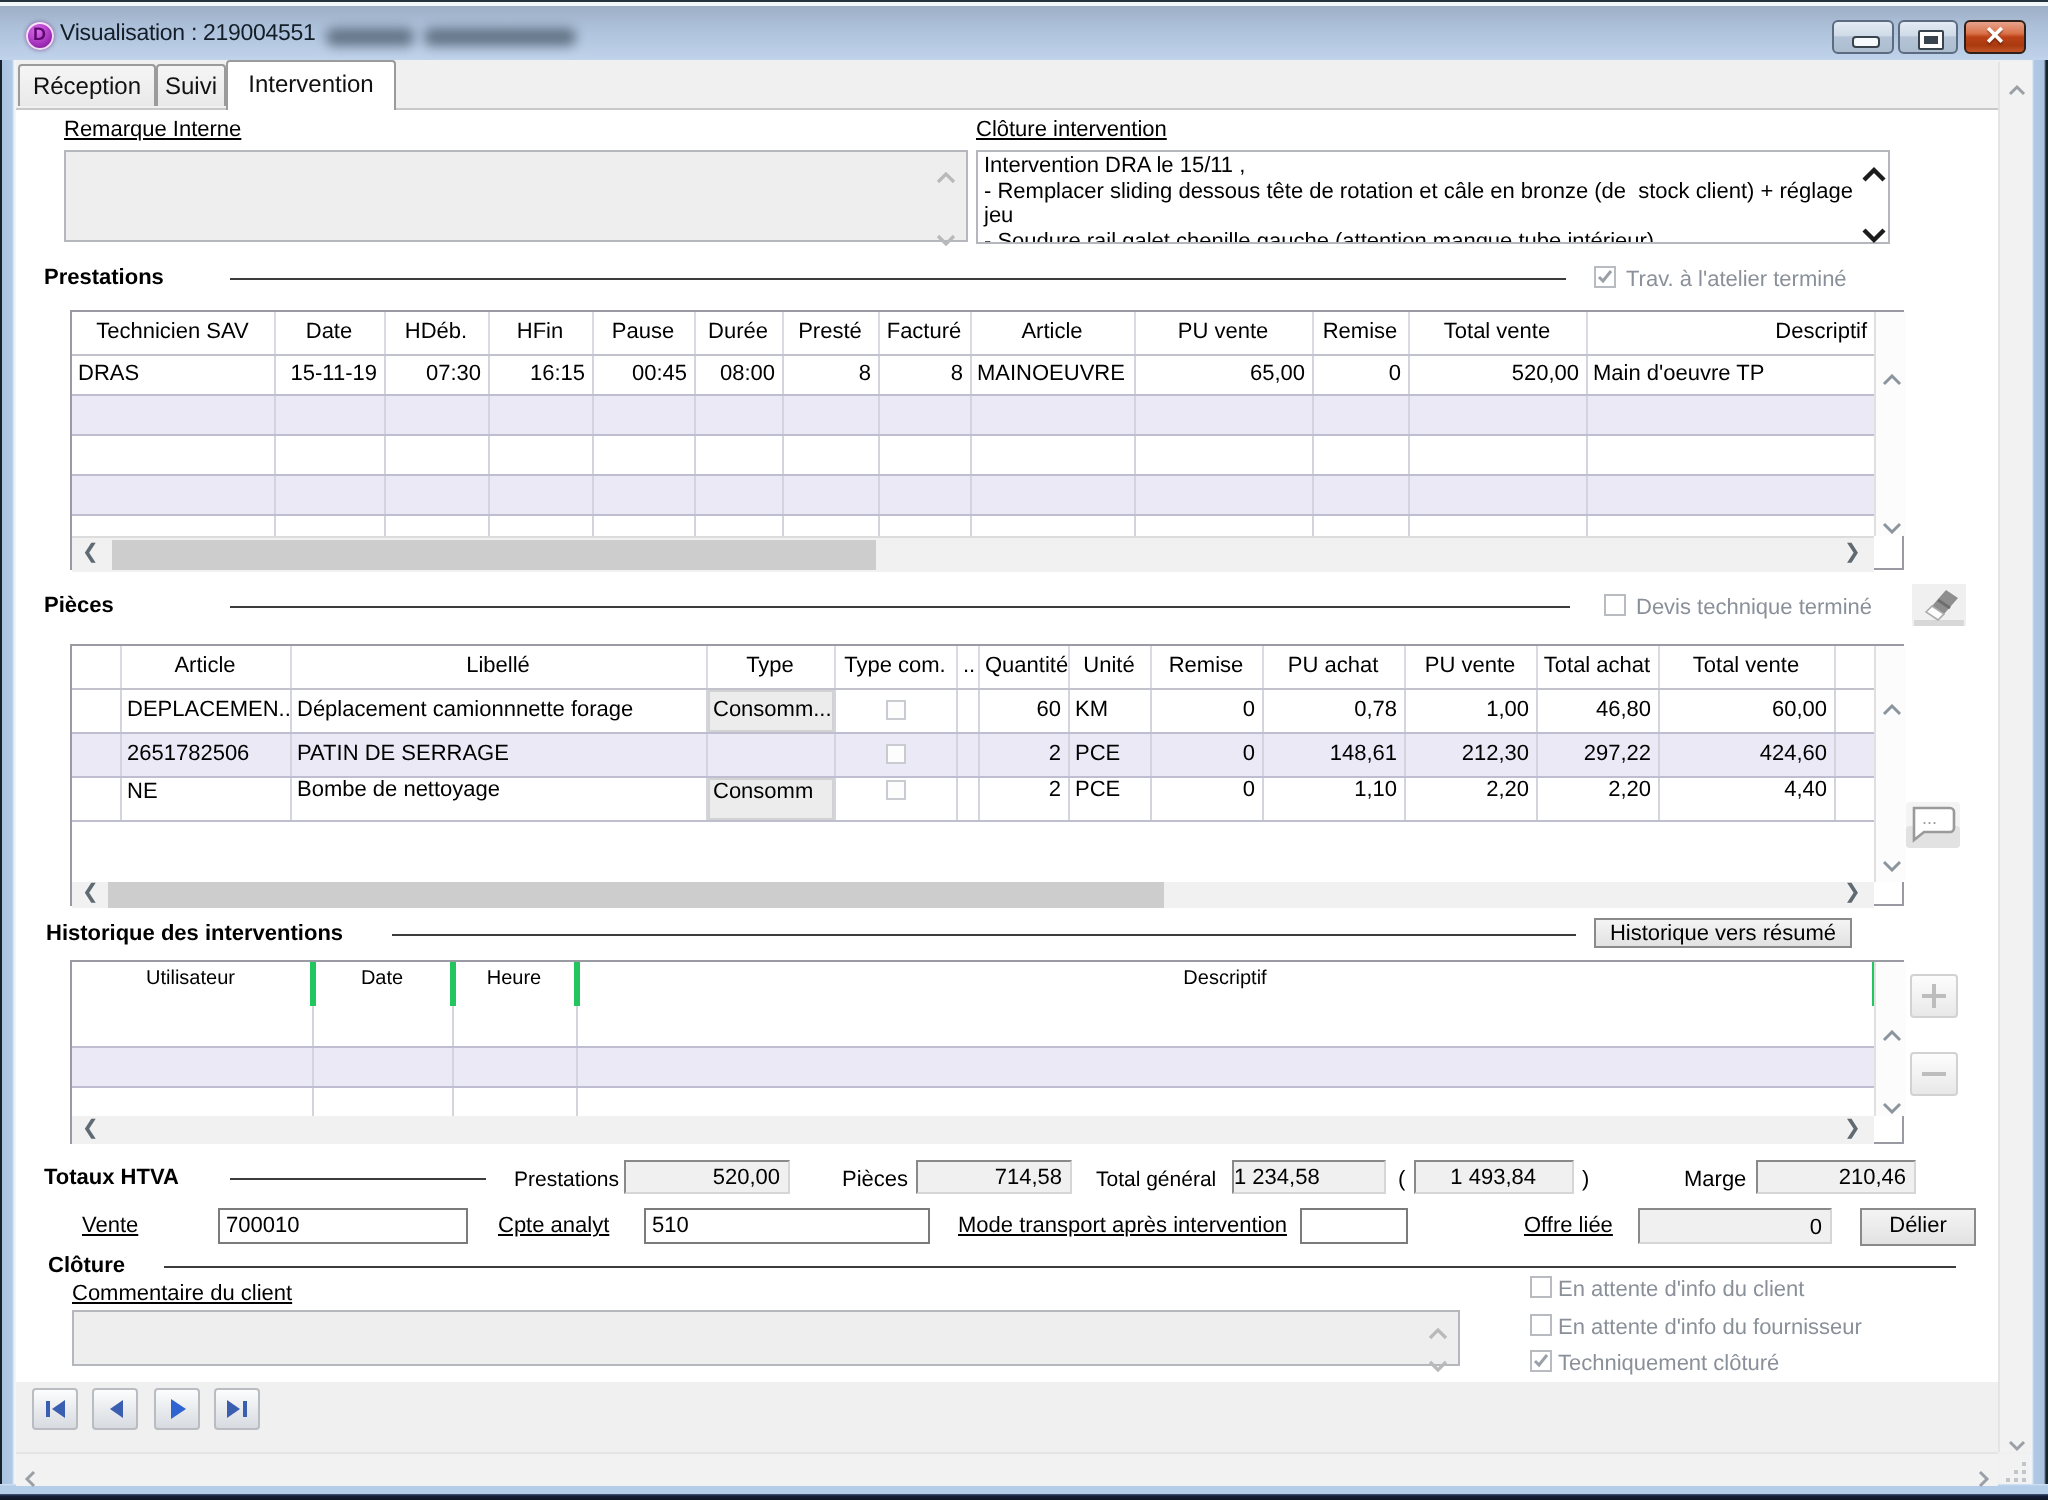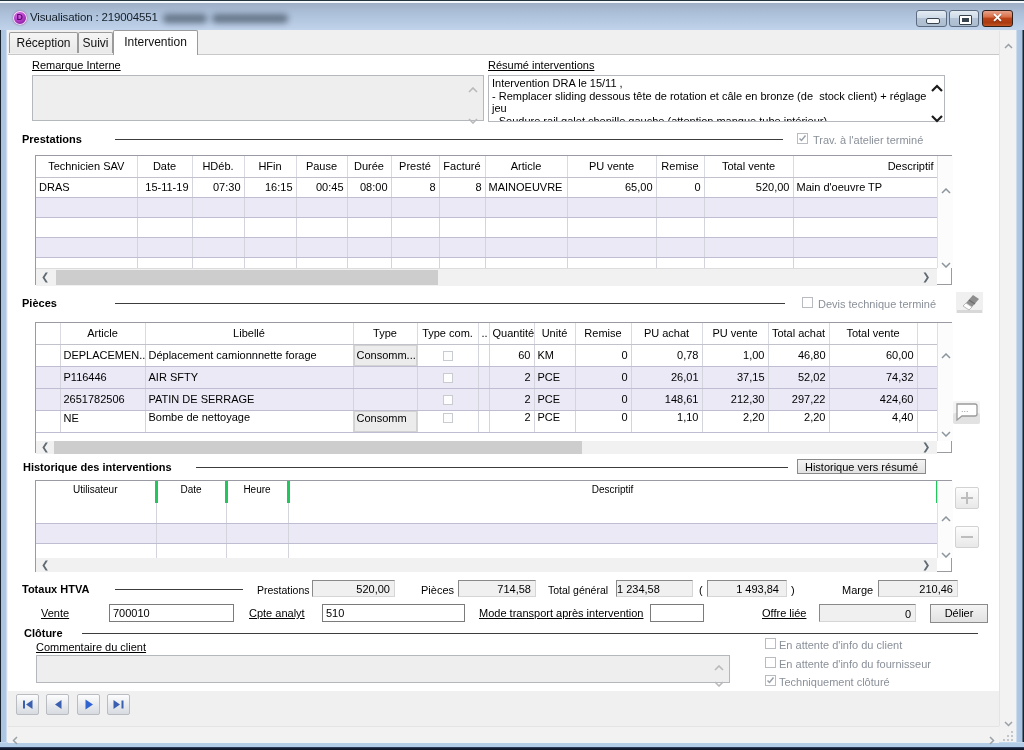--- a/index.html
+++ b/index.html
@@ -135,21 +135,21 @@
     <div class="abs lbl u" style="left:32px;top:59px;">Remarque Interne</div>
     <div class="abs tarea tgray" style="left:32px;top:75px;width:452px;height:46px;"></div>
     <div class="abs" style="left:468px;top:80px;width:10px;height:7px;">
       <svg width="10" height="7">
           <path d="M1 5 L5 1 L9 5" stroke="#b9b9b9" stroke-width="1.6" fill="none"></path>
         </svg></div>
     <div class="abs" style="left:468px;top:110px;width:10px;height:7px;">
       <svg width="10" height="7">
           <path d="M1 2 L5 6 L9 2" stroke="#b9b9b9" stroke-width="1.6" fill="none"></path>
         </svg></div>
-    <div class="abs lbl u" style="left:488px;top:59px;">Résumé interventions</div>
+    <div class="abs lbl u" style="left:488px;top:59px;">Clôture intervention</div>
     <div class="abs tarea" style="left:488px;top:75px;width:457px;height:47px;background:#fff;overflow:hidden;">
       <div style="position:absolute;left:3px;top:1px;width:448px;font-size:11px;line-height:12.6px;color:#000;">Intervention DRA le 15/11 ,<br>- Remplacer sliding dessous tête de rotation et câle en bronze (de&nbsp; stock client) + réglage jeu<br>- Soudure rail galet chenille gauche (attention manque tube intérieur)</div>
     </div>
     <div class="abs" style="left:931px;top:79px;width:12px;height:9px;">
       <svg width="12" height="9">
           <path d="M1 7 L6 2 L11 7" stroke="#1c1c1c" stroke-width="2.2" fill="none"></path>
         </svg></div>
     <div class="abs" style="left:931px;top:109px;width:12px;height:9px;">
       <svg width="12" height="9">
           <path d="M1 2 L6 7 L11 2" stroke="#1c1c1c" stroke-width="2.2" fill="none"></path>
@@ -338,36 +338,20 @@
               <td>KM</td>
               <td class="r">0</td>
               <td class="r">0,78</td>
               <td class="r">1,00</td>
               <td class="r">46,80</td>
               <td class="r">60,00</td>
               <td></td>
             </tr>
         <tr class="hl" style="height:22px;">
               <td></td>
-              <td>P116446</td>
-              <td>AIR SFTY</td>
-              <td></td>
-              <td class="c"><span class="cbx"></span></td>
-              <td></td>
-              <td class="r">2</td>
-              <td>PCE</td>
-              <td class="r">0</td>
-              <td class="r">26,01</td>
-              <td class="r">37,15</td>
-              <td class="r">52,02</td>
-              <td class="r">74,32</td>
-              <td></td>
-            </tr>
-        <tr class="hl" style="height:22px;">
-              <td></td>
               <td>2651782506</td>
               <td>PATIN DE SERRAGE</td>
               <td></td>
               <td class="c"><span class="cbx"></span></td>
               <td></td>
               <td class="r">2</td>
               <td>PCE</td>
               <td class="r">0</td>
               <td class="r">148,61</td>
               <td class="r">212,30</td>
@@ -488,21 +472,21 @@
 
     <div class="abs lbl b" style="left:22px;top:583px;">Totaux HTVA</div>
     <div class="abs sline" style="left:115px;top:589px;width:128px;"></div>
     <div class="abs lbl" style="left:257px;top:584px;font-size:10.5px;">Prestations</div>
     <div class="abs inp sunken r" style="left:312px;top:580px;width:83px;height:17px;padding:1px 4px 0 0;text-align:right;">520,00</div>
     <div class="abs lbl" style="left:421px;top:584px;">Pièces</div>
     <div class="abs inp sunken" style="left:458px;top:580px;width:78px;height:17px;padding:1px 4px 0 0;text-align:right;">714,58</div>
     <div class="abs lbl" style="left:548px;top:584px;font-size:10.5px;">Total général</div>
     <div class="abs inp sunken" style="left:616px;top:580px;width:77px;height:17px;padding:1px 4px 0 0;text-align:left;">1 234,58</div>
     <div class="abs lbl" style="left:699px;top:584px;">(</div>
-    <div class="abs inp sunken" style="left:707px;top:580px;width:80px;height:17px;padding:1px 7px 0 0;text-align:right;">1 493,84</div>
+    <div class="abs inp sunken" style="left:707px;top:580px;width:80px;height:17px;padding:1px 18px 0 0;text-align:right;">1 493,84</div>
     <div class="abs lbl" style="left:791px;top:584px;">)</div>
     <div class="abs lbl" style="left:842px;top:584px;">Marge</div>
     <div class="abs inp sunken" style="left:878px;top:580px;width:80px;height:17px;padding:1px 4px 0 0;text-align:right;">210,46</div>
 
     <div class="abs lbl u" style="left:41px;top:607px;">Vente</div>
     <div class="abs inp winp" style="left:109px;top:604px;width:125px;height:18px;padding:1px 0 0 3px;">700010</div>
     <div class="abs lbl u" style="left:249px;top:607px;">Cpte analyt</div>
     <div class="abs inp winp" style="left:322px;top:604px;width:143px;height:18px;padding:1px 0 0 3px;">510</div>
     <div class="abs lbl u" style="left:479px;top:607px;">Mode transport après intervention</div>
     <div class="abs inp winp" style="left:650px;top:604px;width:54px;height:18px;"></div>

